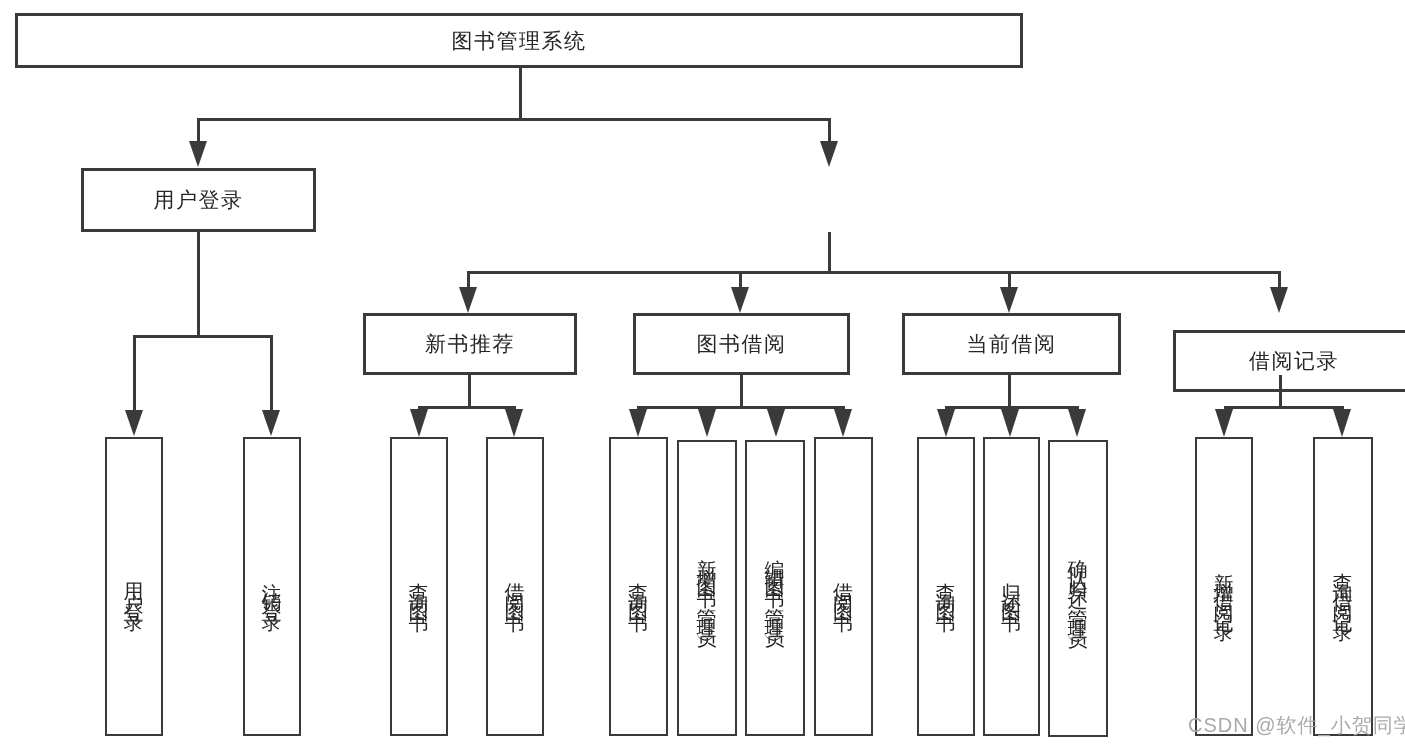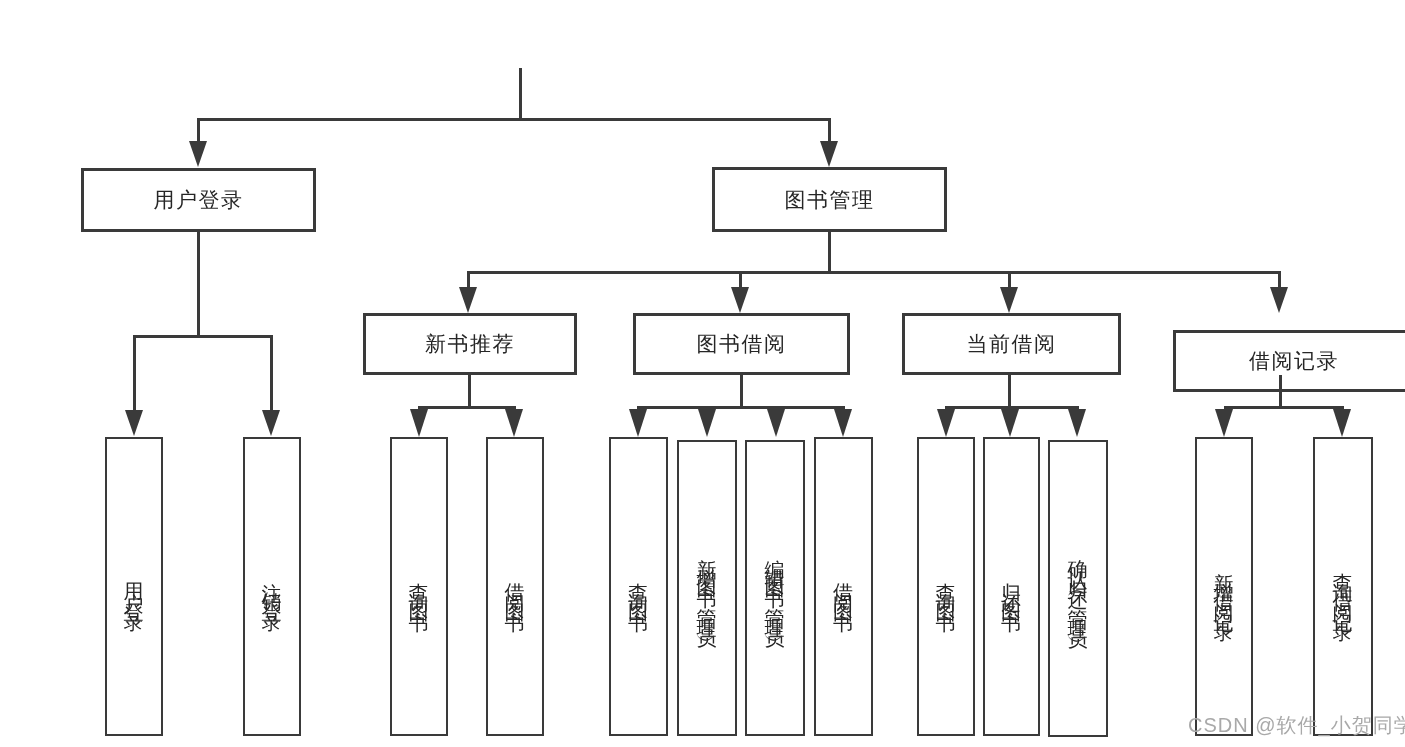--- a/index.html
+++ b/index.html
@@ -23,30 +23,30 @@
       border-top:26px solid #3a3a3a;}
   .ar28{border-top-width:28px;}
   .wm{position:absolute;left:1188px;top:712px;font-size:20px;letter-spacing:1px;
       color:#a9a9a9;z-index:10;white-space:nowrap;}
 </style>
 </head>
 <body>
 
 <div id="canvas">
 
+  <div class="box" style="left:15px;top:13px;width:1008px;height:55px;">图书管理系统</div>
 
   <div class="vl" style="left:519px;top:68px;height:50px;"></div>
   <div class="hl" style="left:197px;top:118px;width:634px;"></div>
   <div class="vl" style="left:197px;top:121px;height:22px;"></div>
   <div class="ar" style="left:189px;top:141px;"></div>
   <div class="vl" style="left:828px;top:121px;height:22px;"></div>
   <div class="ar" style="left:820px;top:141px;"></div>
 
   <div class="box" style="left:81px;top:168px;width:235px;height:64px;">用户登录</div>
-  <div class="box" style="left:712px;top:167px;width:235px;height:65px;">图书管理</div>
 
   <div class="vl" style="left:197px;top:232px;height:103px;"></div>
   <div class="hl" style="left:133px;top:335px;width:140px;"></div>
   <div class="vl" style="left:133px;top:338px;height:74px;"></div>
   <div class="ar" style="left:125px;top:410px;"></div>
   <div class="vl" style="left:270px;top:338px;height:74px;"></div>
   <div class="ar" style="left:262px;top:410px;"></div>
 
   <div class="vbox" style="left:105px;top:437px;width:58px;height:299px;">用户登录</div>
   <div class="vbox" style="left:243px;top:437px;width:58px;height:299px;">注销登录</div>

